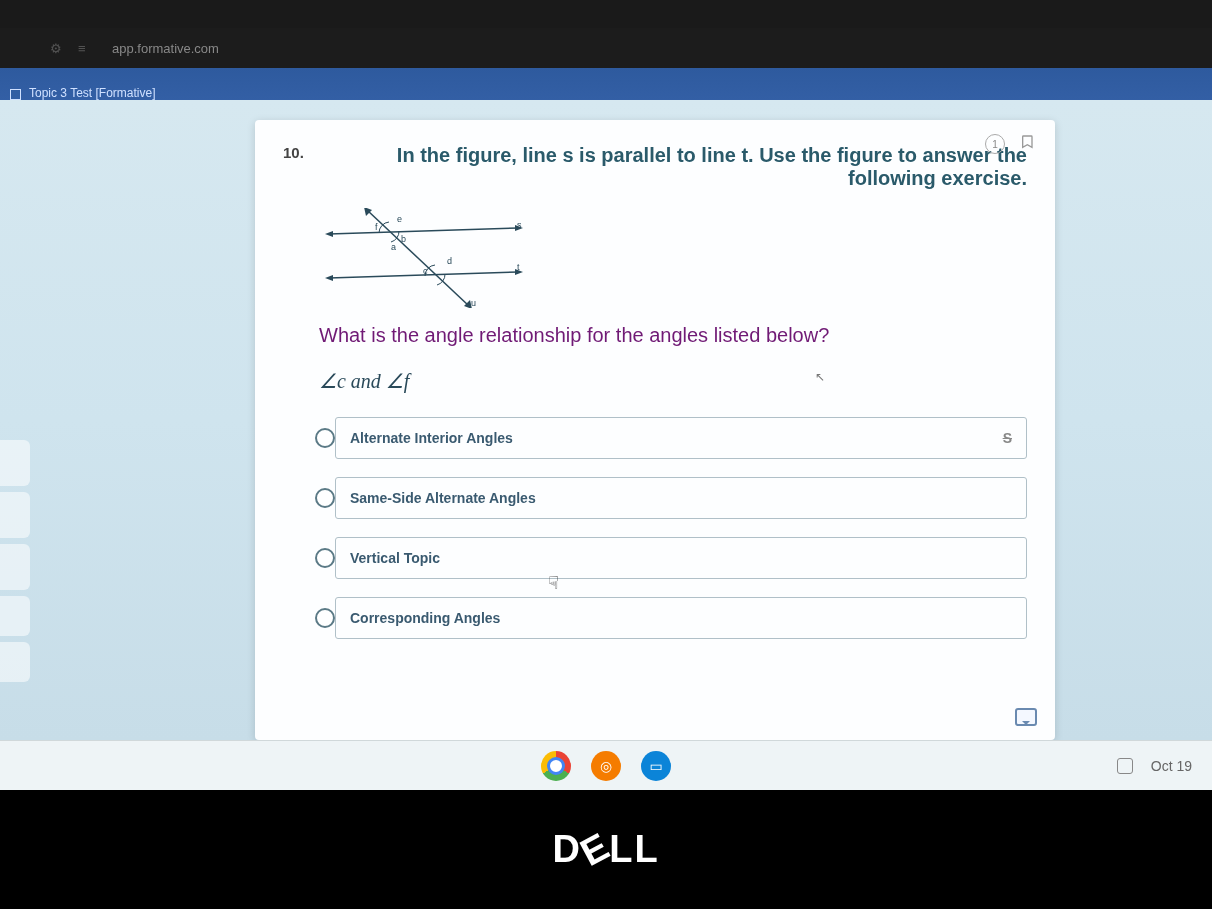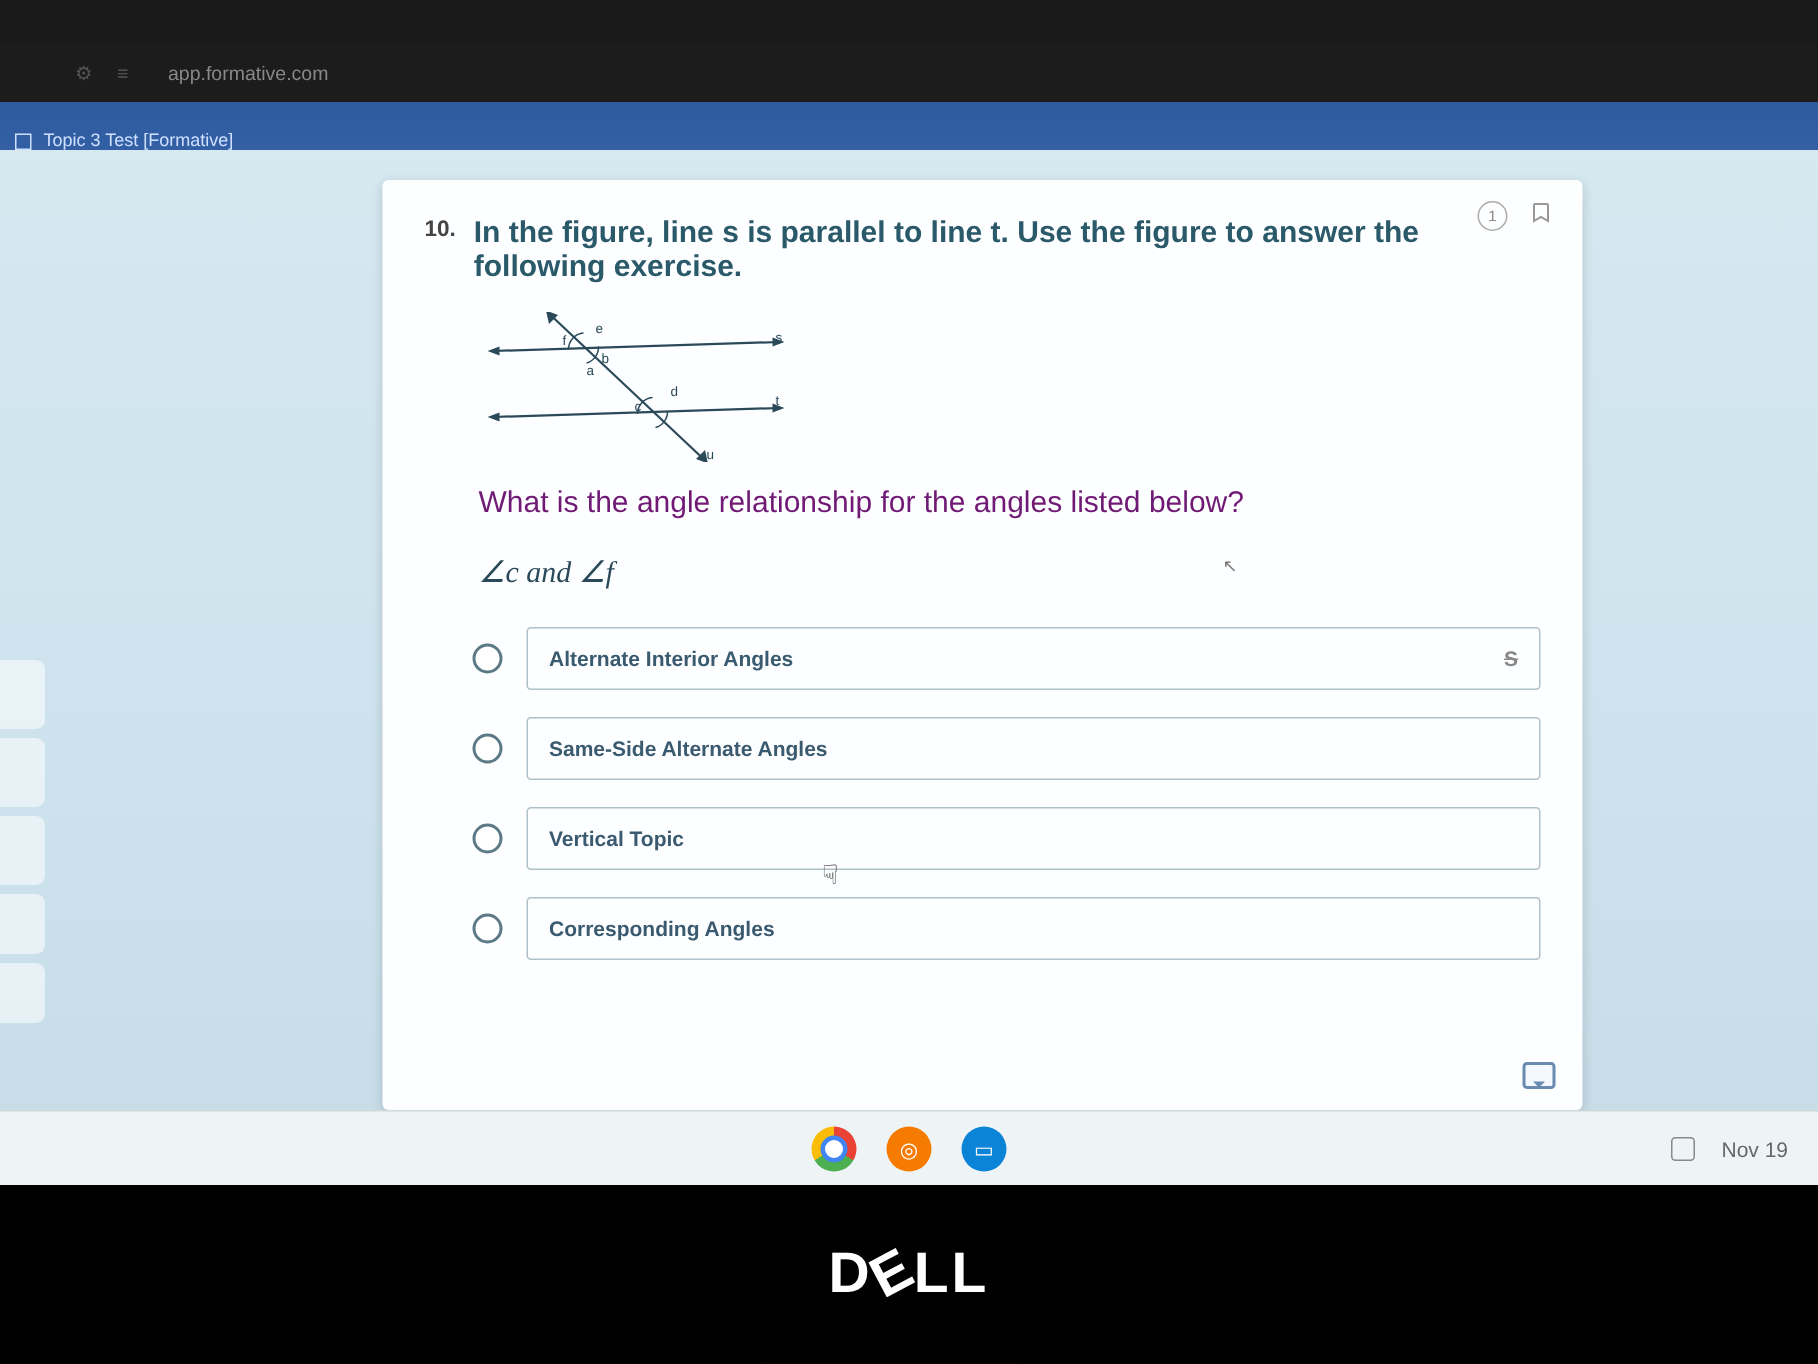--- a/index.html
+++ b/index.html
@@ -63,37 +63,37 @@
     .card-icons {
       position:absolute; top:14px; right:18px; display:flex; gap:14px;
       color:#888;
     }
     .point-badge {
       width:20px; height:20px; border:1px solid #aaa; border-radius:50%;
       display:flex; align-items:center; justify-content:center; font-size:10px;
     }
     .flag-icon { width:18px; height:16px; }
 
-    .q-row { display:flex; gap:12px; }
+    .q-row { display:flex; gap:12px;text-align:right; }
     .q-num { color:#444; font-weight:600; font-size:15px; }
     .q-text { color:#2a5a6a; font-weight:600; font-size:20px; }
 
     .figure-box { margin: 18px 0 16px 36px; width: 210px; height: 100px; position:relative; }
     .figure-box svg { width:100%; height:100%; }
 
     .sub-question { color:#701a75; font-weight:400; font-size:20px; margin: 10px 0 0 36px; }
     .angle-line {
       font-family: 'Brush Script MT','Segoe Script',cursive;
       font-style: italic; font-size: 20px; color: #2a4a5a;
       margin: 22px 0 24px 36px;
     }
     .small-cursor-mark { position:absolute; right:230px; top:250px; font-size:12px; color:#777; }
 
     .choice-row {
-      display:flex; align-items:center; gap:16px;
+      display:flex; align-items:center; 
       margin: 0 0 18px 32px;
     }
     .radio {
       width:20px; height:20px; border:2px solid #5b7a86; border-radius:50%;
       flex-shrink:0; cursor:pointer; background:#fff;
     }
     .choice-box {
       flex:1; border:1px solid #b0c0c8; border-radius:3px;
       padding: 12px 14px; background:#fdfeff;
       color:#3a5a70; font-weight:600; font-size:14px;
@@ -259,21 +259,21 @@
 </div>
 
 <div class="taskbar">
   <div class="task-icons">
     <div class="dot chrome-dot"></div>
     <div class="dot orange-dot">◎</div>
     <div class="dot blue-dot">▭</div>
   </div>
   <div class="tray">
     <div class="tray-icon"></div>
-    <span>Nov 19</span>
+    <span>Oct 19</span>
   </div>
 </div>
 
 <div class="dell-bar">
   <div class="dell-logo">
     <span>D</span>
       <span class="dell-e">E</span>
       <span>LL</span>
   </div>
 </div>

